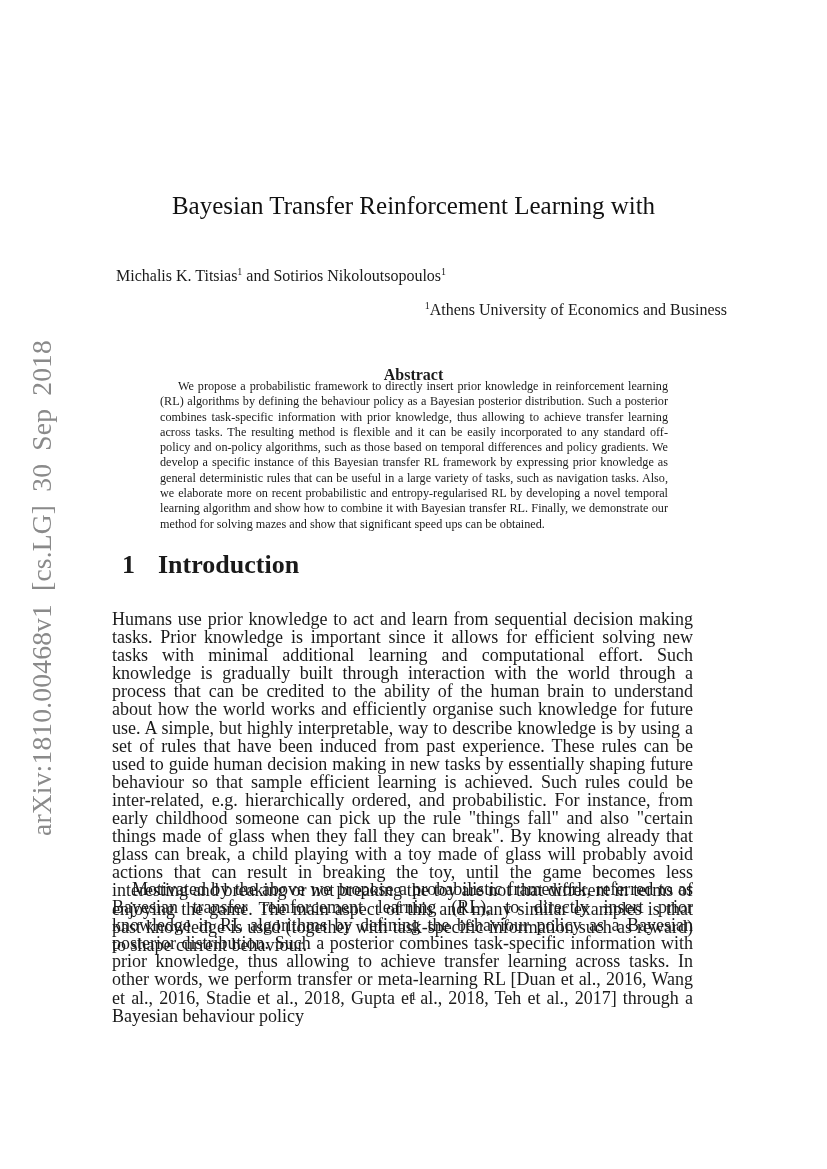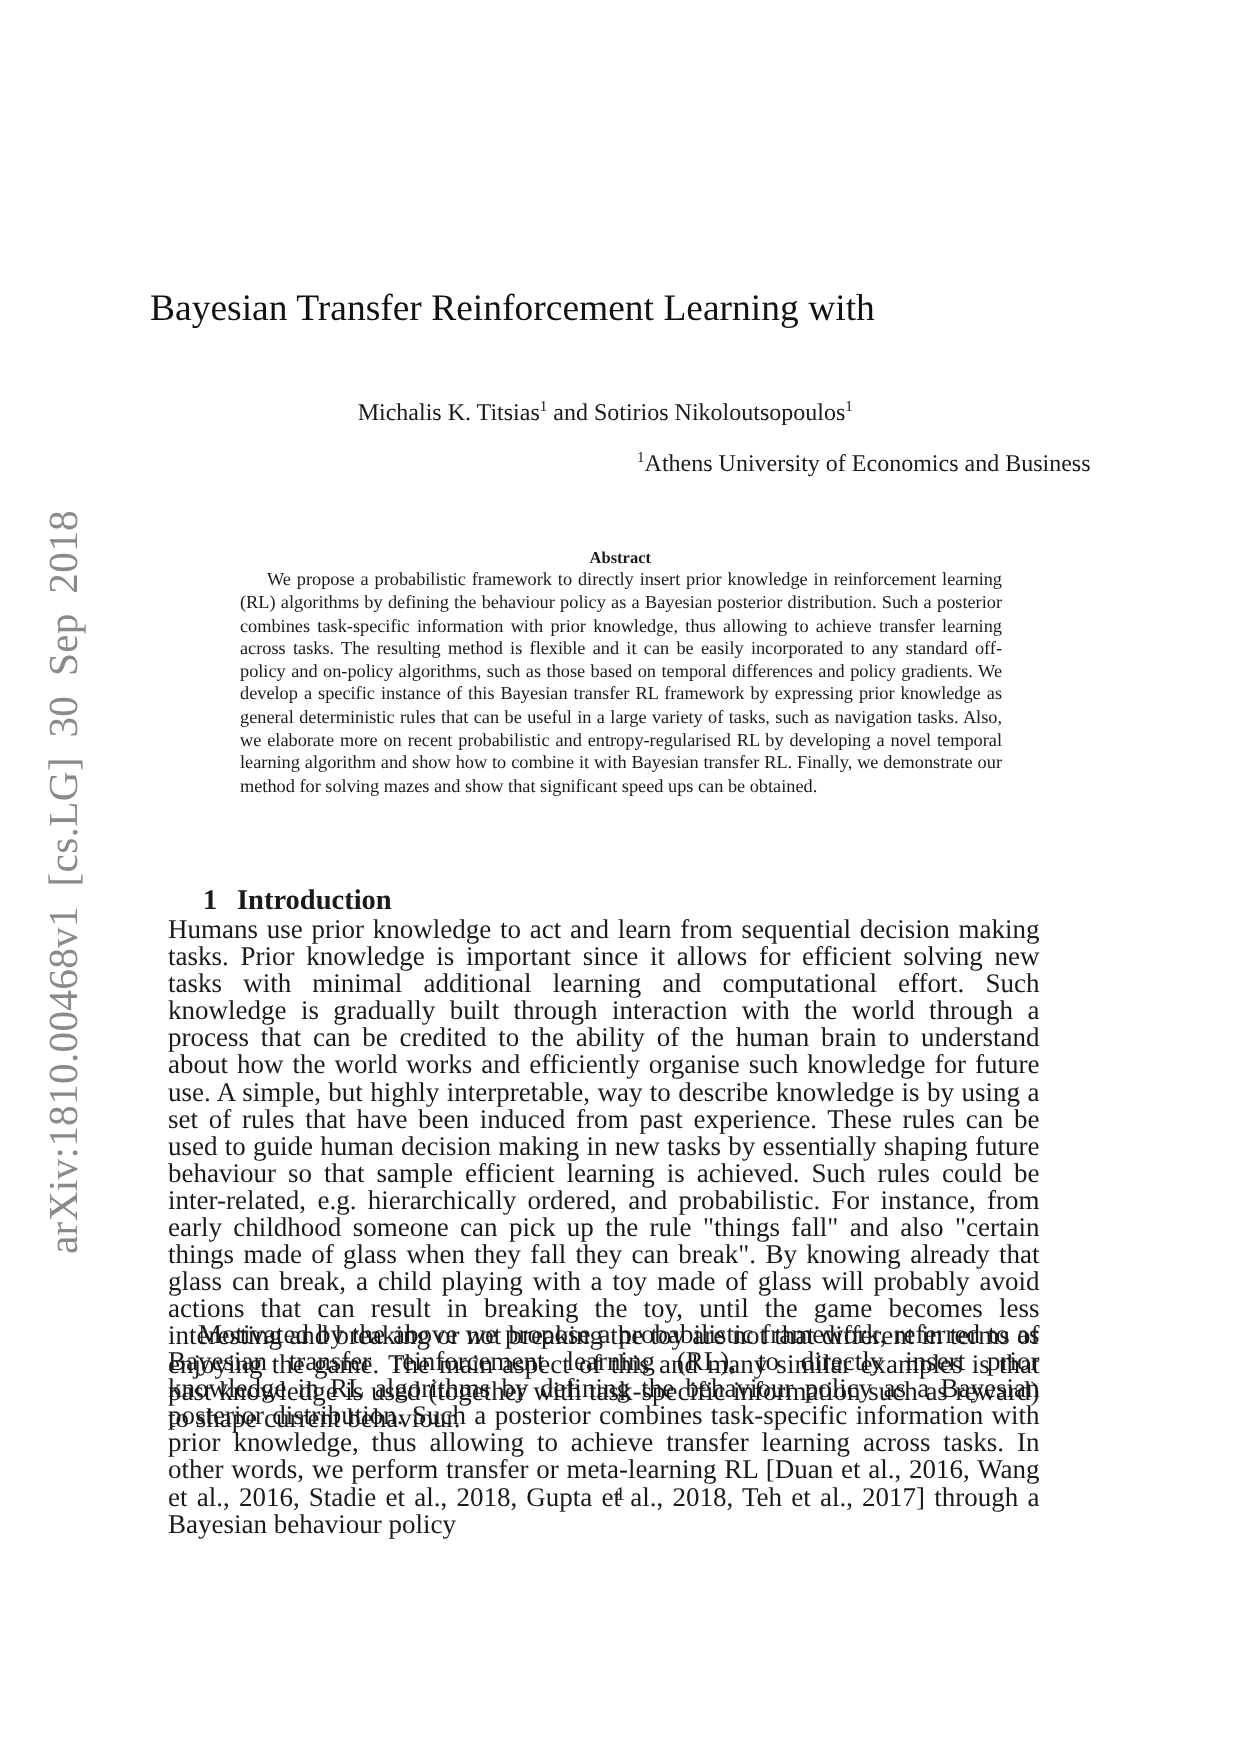--- a/index.html
+++ b/index.html
@@ -3,32 +3,32 @@
 <meta charset="utf-8">
 <style>
   html, body { margin: 0; padding: 0; background: #ffffff; }
   body { width: 827px; height: 1169px; position: relative; overflow: hidden;
          font-family: "Liberation Serif", "DejaVu Serif", serif; color: #1a1a1a; }
   .stamp { position: absolute; left: 22px; top: 365px; width: 40px; height: 445px; }
   .stamp span { position: absolute; left: 50%; top: 50%;
          transform: translate(-50%, -50%) rotate(-90deg);
          white-space: nowrap; font-size: 27.5px; color: #8a8a8a; letter-spacing: 0.2px;
          word-spacing: 6px; }
-  .title { position: absolute; left: 100px; width: 627px; top: 190px; 
+  .title { position: absolute; left: 100px; width: 627px; top: 190px; text-align: center;
            font-size: 25px; line-height: 31px; font-weight: normal; margin: 0; color: #111; }
-  .authors { position: absolute; left: 90px; width: 627px; top: 267px; text-align: center;
+  .authors { position: absolute; left: 116px; width: 627px; top: 267px; 
              font-size: 16px; }
   .affil { position: absolute; left: 100px; width: 627px; top: 301px; text-align: right;
            font-size: 16px; }
   sup { font-size: 10px; vertical-align: 6px; line-height: 0; }
   .abs-head { position: absolute; left: 100px; width: 627px; top: 366px; text-align: center;
-              font-size: 11px; font-weight: bold; }
+              font-size: 16px; font-weight: bold; }
   .abs-body { position: absolute; left: 160px; width: 508px; top: 379px;
               font-size: 12.2px; line-height: 15.3px; text-align: justify; text-indent: 18px; margin: 0; }
-  .sec { position: absolute; left: 122px; top: 590px; font-size: 19px; font-weight: bold; margin: 0; text-align: center; }
+  .sec { position: absolute; left: 122px; top: 550px; font-size: 26px; font-weight: bold; margin: 0; }
   .sec .num { display: inline-block; width: 36px; }
   .para { position: absolute; left: 112px; width: 581px; font-size: 18px; line-height: 18.1px;
           text-align: justify; margin: 0; }
   .p1 { top: 610px; }
   .p2 { top: 880px; text-indent: 20px; }
   .pagenum { position: absolute; left: 0; width: 827px; top: 988px; text-align: center; font-size: 13px; }
 </style>
 </head>
 <body>
 

